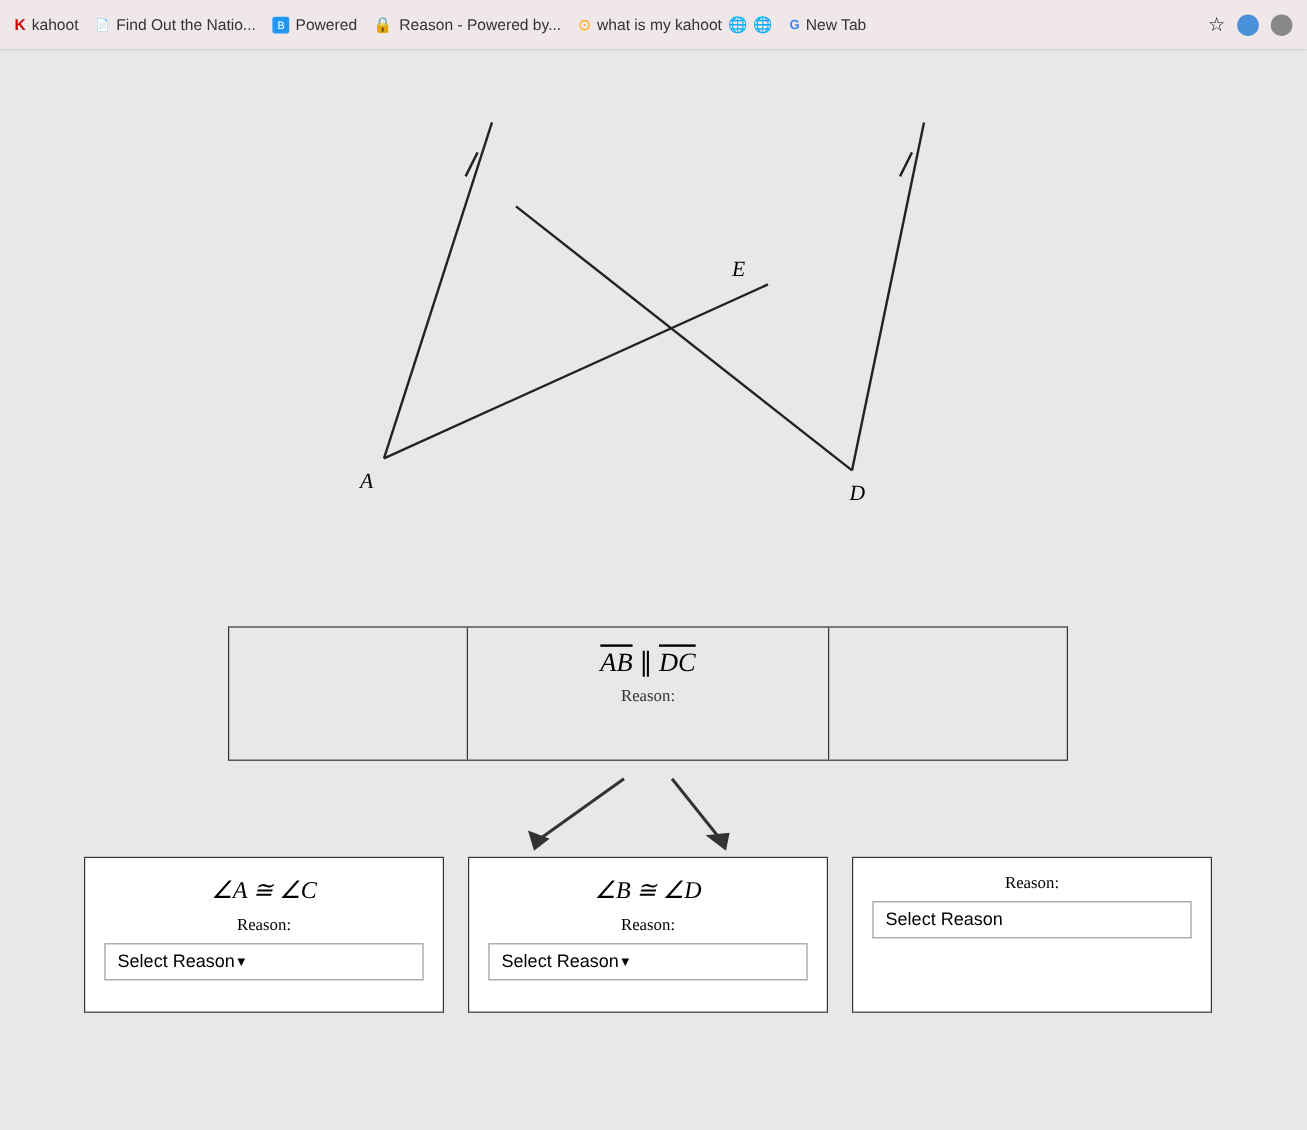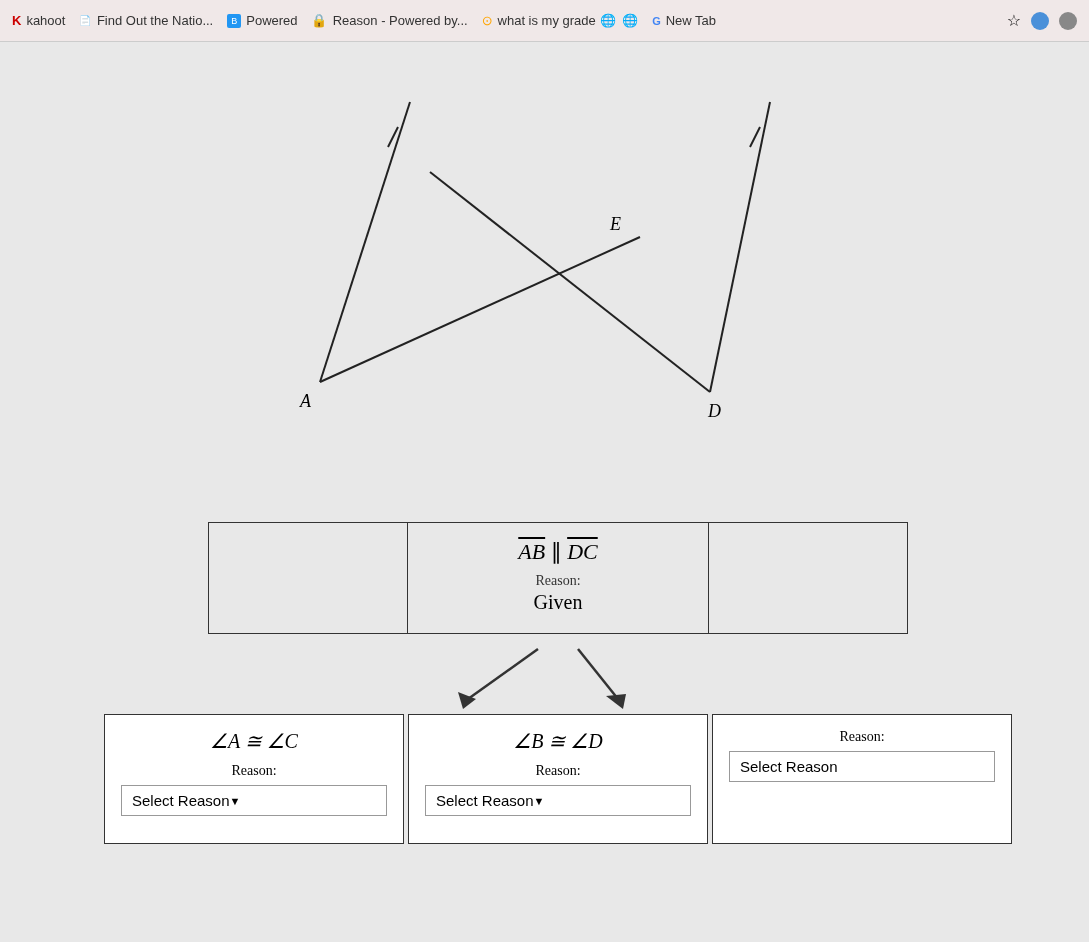--- a/index.html
+++ b/index.html
@@ -52,21 +52,21 @@
       top: 30px;
       left: 150px;
       width: 600px;
       height: 400px;
     }
 
     
     .proof-area {
       position: absolute;
       top: 480px;
-      left: 68px;
+      left: 50px;
       width: 980px;
     }
 
     
     .proof-top {
       display: flex;
       justify-content: center;
       margin-bottom: 10px;
     }
 
@@ -106,21 +106,21 @@
     }
 
     .reason-value {
       font-size: 20px;
       margin-top: 2px;
     }
 
     
     .proof-bottom {
       display: flex;
-      gap: 4px;
+      gap: 20px;
       justify-content: center;
       margin-top: 0;
     }
 
     .proof-box {
       border: 1.5px solid #333;
       width: 300px;
       padding: 14px 16px 0 16px;
       min-height: 130px;
       background: #fff;
@@ -177,21 +177,21 @@
   <div class="tab-item">
     <span style="background:#2196F3;color:#fff;width:14px;height:14px;display:inline-flex;align-items:center;justify-content:center;font-size:9px;border-radius:2px;">B</span>
     <span>Powered</span>
   </div>
   <div class="tab-item">
     <span>🔒</span>
     <span>Reason - Powered by...</span>
   </div>
   <div class="tab-item">
     <span style="color:orange;">⊙</span>
-    <span>what is my grade</span>
+    <span>what is my kahoot</span>
     <span>🌐</span>
     <span>🌐</span>
   </div>
   <div class="tab-item">
     <span style="color:#4285f4;font-weight:bold;font-size:11px;">G</span>
     <span>New Tab</span>
   </div>
   <div class="browser-icons">
     <span style="font-size:16px;">☆</span>
     <span style="width:18px;height:18px;border-radius:50%;background:#4a90d9;display:inline-block;"></span>
@@ -227,21 +227,20 @@
     <div class="proof-top">
       <div class="proof-table">
         <div class="proof-cell-left"></div>
         <div class="proof-cell-main">
           <div class="statement-text">
             <span style="text-decoration:overline;font-style:italic;">AB</span>
             <span style="font-style:normal;"> ∥ </span>
             <span style="text-decoration:overline;font-style:italic;">DC</span>
           </div>
           <div class="reason-label">Reason:</div>
-          <div class="reason-value">Given</div>
         </div>
         <div class="proof-cell-right"></div>
       </div>
     </div>
 
     <div style="display:flex;justify-content:center;">
       <div style="width:700px;display:flex;justify-content:center;position:relative;height:70px;">
         <svg width="300" height="70" viewBox="0 0 300 70" xmlns="http://www.w3.org/2000/svg">
 
           <line x1="130" y1="5" x2="60" y2="55" stroke="#333" stroke-width="2.5"></line>

